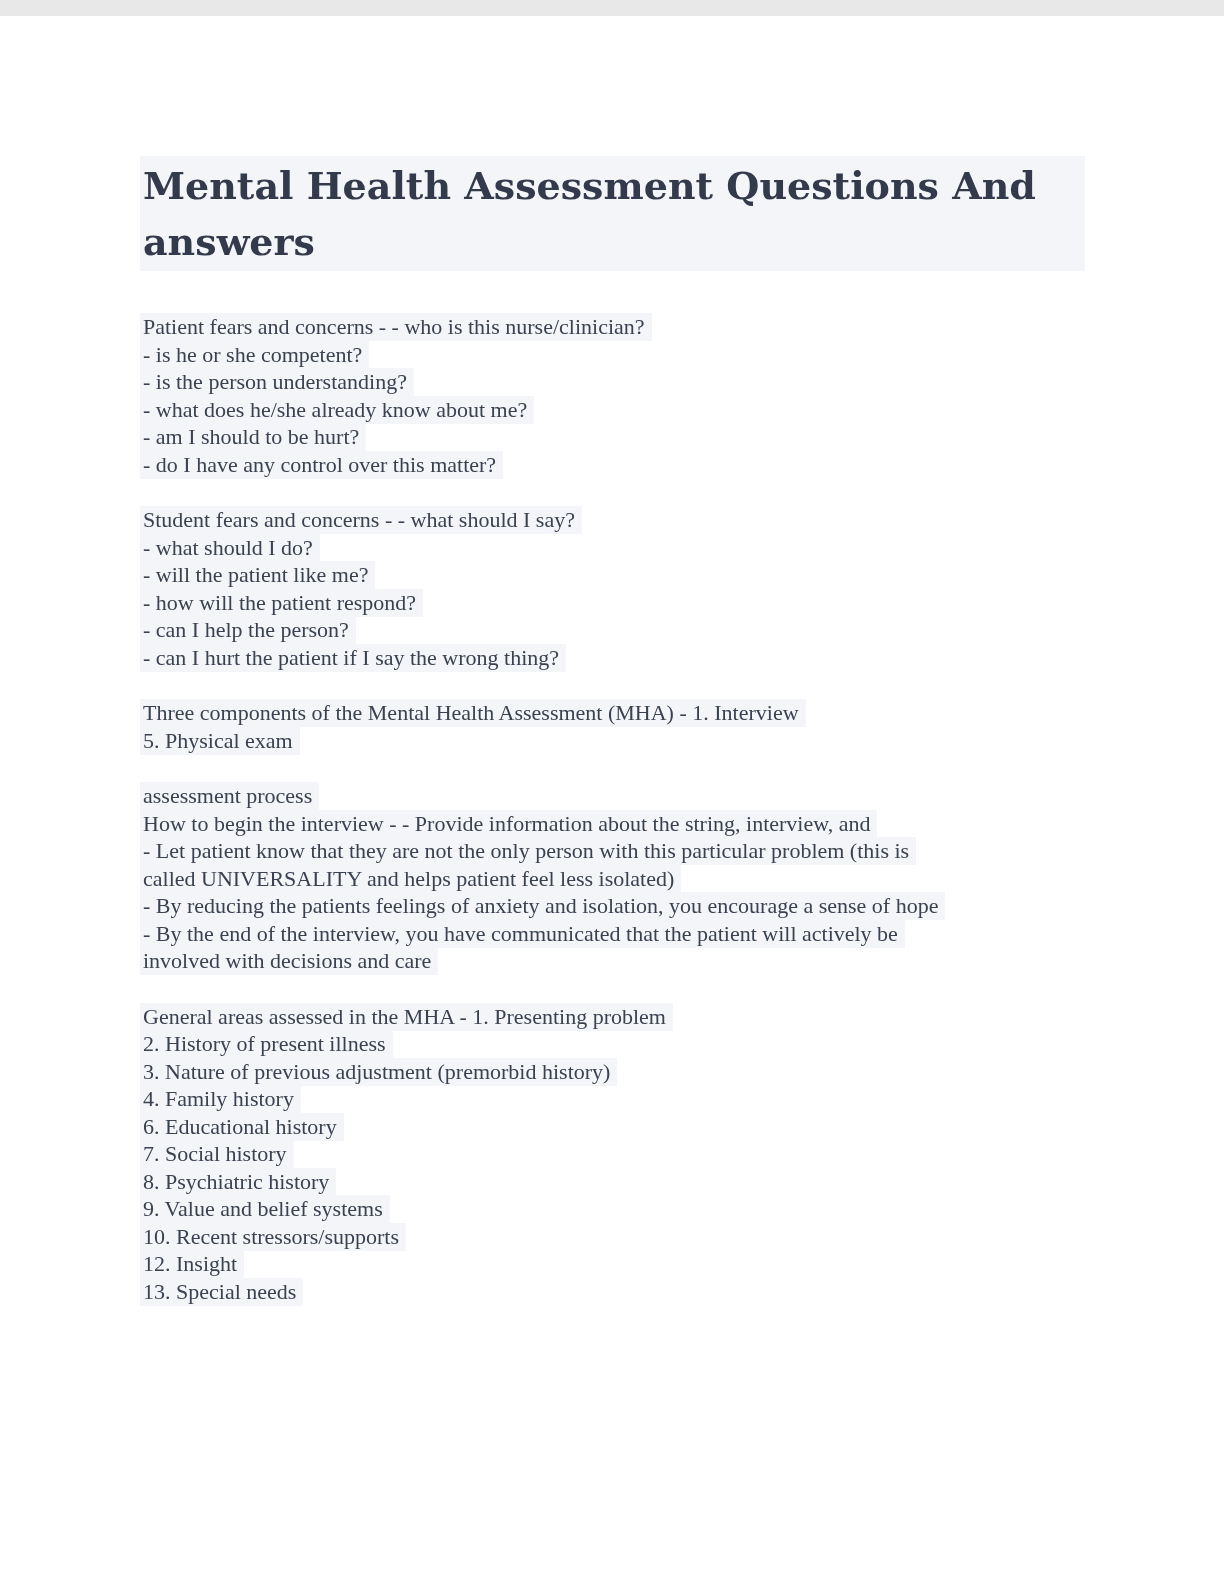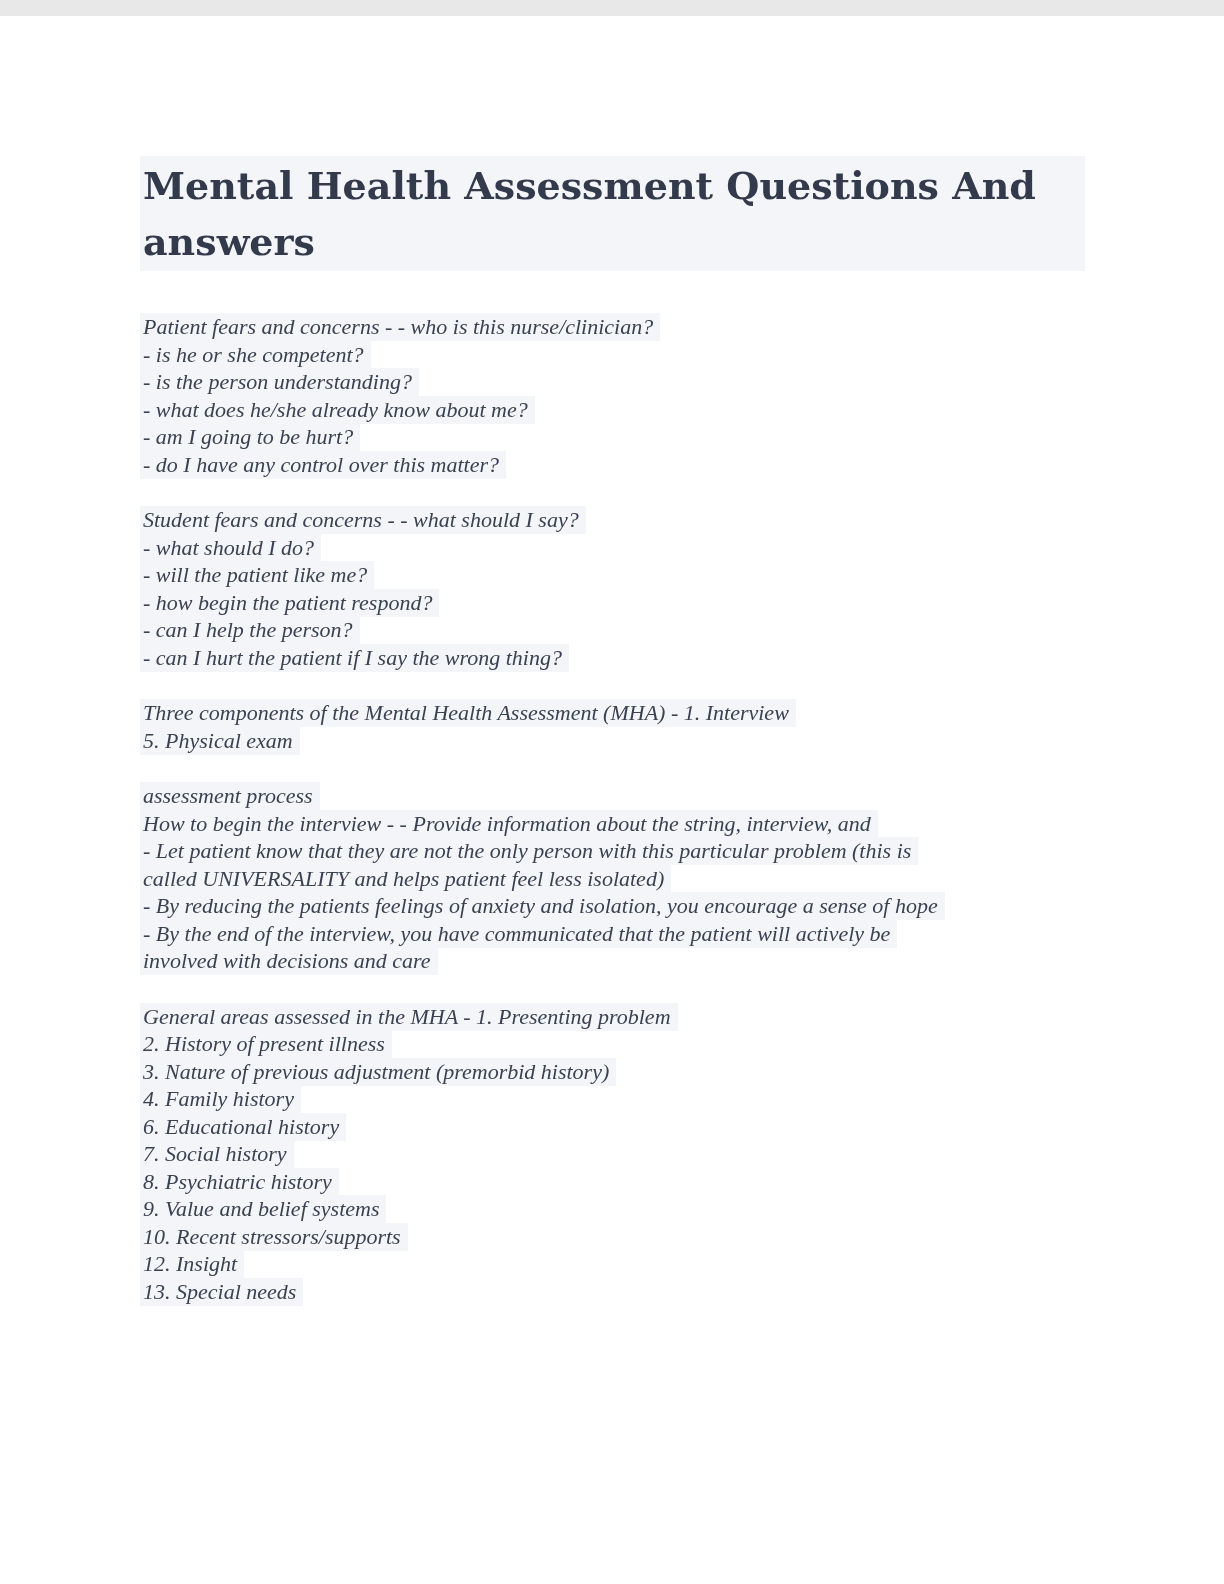--- a/index.html
+++ b/index.html
@@ -38,21 +38,21 @@
   .content{
     position:absolute;
     left:140px;
     top:297px;
     width:960px;
     font-family:"Liberation Serif","DejaVu Serif",serif;
     font-size:22px;
     line-height:27.5px;
     color:var(--text);
   }
-  .para{margin:0 0 28px 0;font-style:italic;}
+  .para{margin:0 0 28px 0;}
   .line{
     white-space:pre;
     height:27.5px;
   }
   .hl{
     background:var(--hl);
     padding:1px 7px 2px 3px;
   }
 </style>
 </head>
@@ -64,28 +64,28 @@
     <div class="title-line">Mental Health Assessment Questions And</div>
     <div class="title-line">answers</div>
   </div>
 
   <div class="content" id="content">
       <div class="para">
         <div class="line"><span class="hl">Patient fears and concerns - - who is this nurse/clinician?</span></div>
         <div class="line"><span class="hl">- is he or she competent?</span></div>
         <div class="line"><span class="hl">- is the person understanding?</span></div>
         <div class="line"><span class="hl">- what does he/she already know about me?</span></div>
-        <div class="line"><span class="hl">- am I going to be hurt?</span></div>
+        <div class="line"><span class="hl">- am I should to be hurt?</span></div>
         <div class="line"><span class="hl">- do I have any control over this matter?</span></div>
       </div>
       <div class="para">
         <div class="line"><span class="hl">Student fears and concerns - - what should I say?</span></div>
         <div class="line"><span class="hl">- what should I do?</span></div>
         <div class="line"><span class="hl">- will the patient like me?</span></div>
-        <div class="line"><span class="hl">- how begin the patient respond?</span></div>
+        <div class="line"><span class="hl">- how will the patient respond?</span></div>
         <div class="line"><span class="hl">- can I help the person?</span></div>
         <div class="line"><span class="hl">- can I hurt the patient if I say the wrong thing?</span></div>
       </div>
       <div class="para">
         <div class="line"><span class="hl">Three components of the Mental Health Assessment (MHA) - 1. Interview</span></div>
         <div class="line"><span class="hl">5. Physical exam</span></div>
       </div>
       <div class="para">
         <div class="line"><span class="hl">assessment process</span></div>
         <div class="line"><span class="hl">How to begin the interview - - Provide information about the string, interview, and</span></div>

